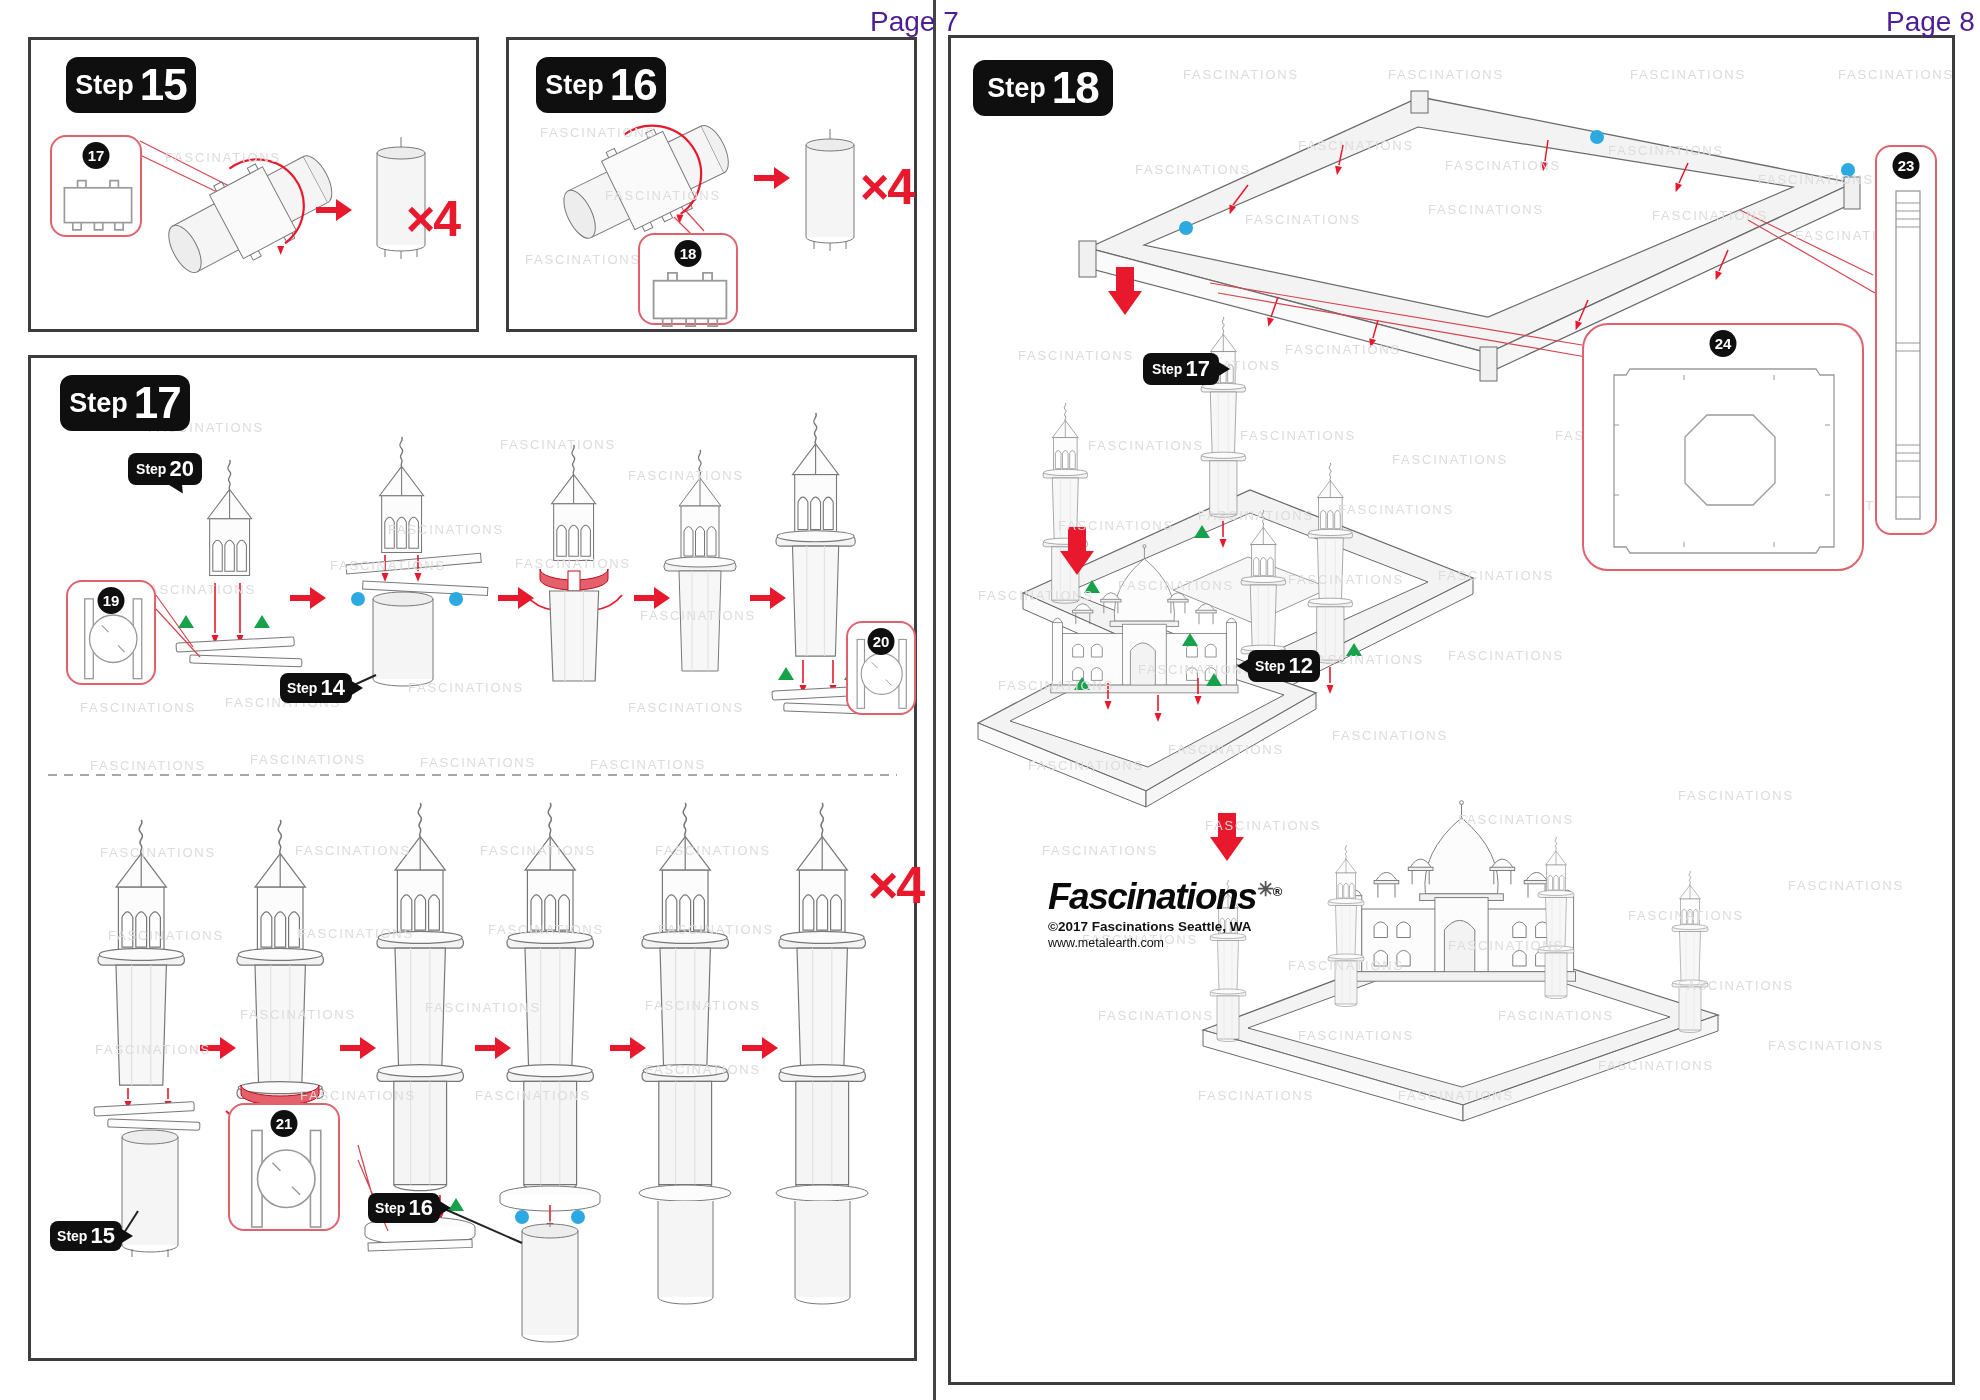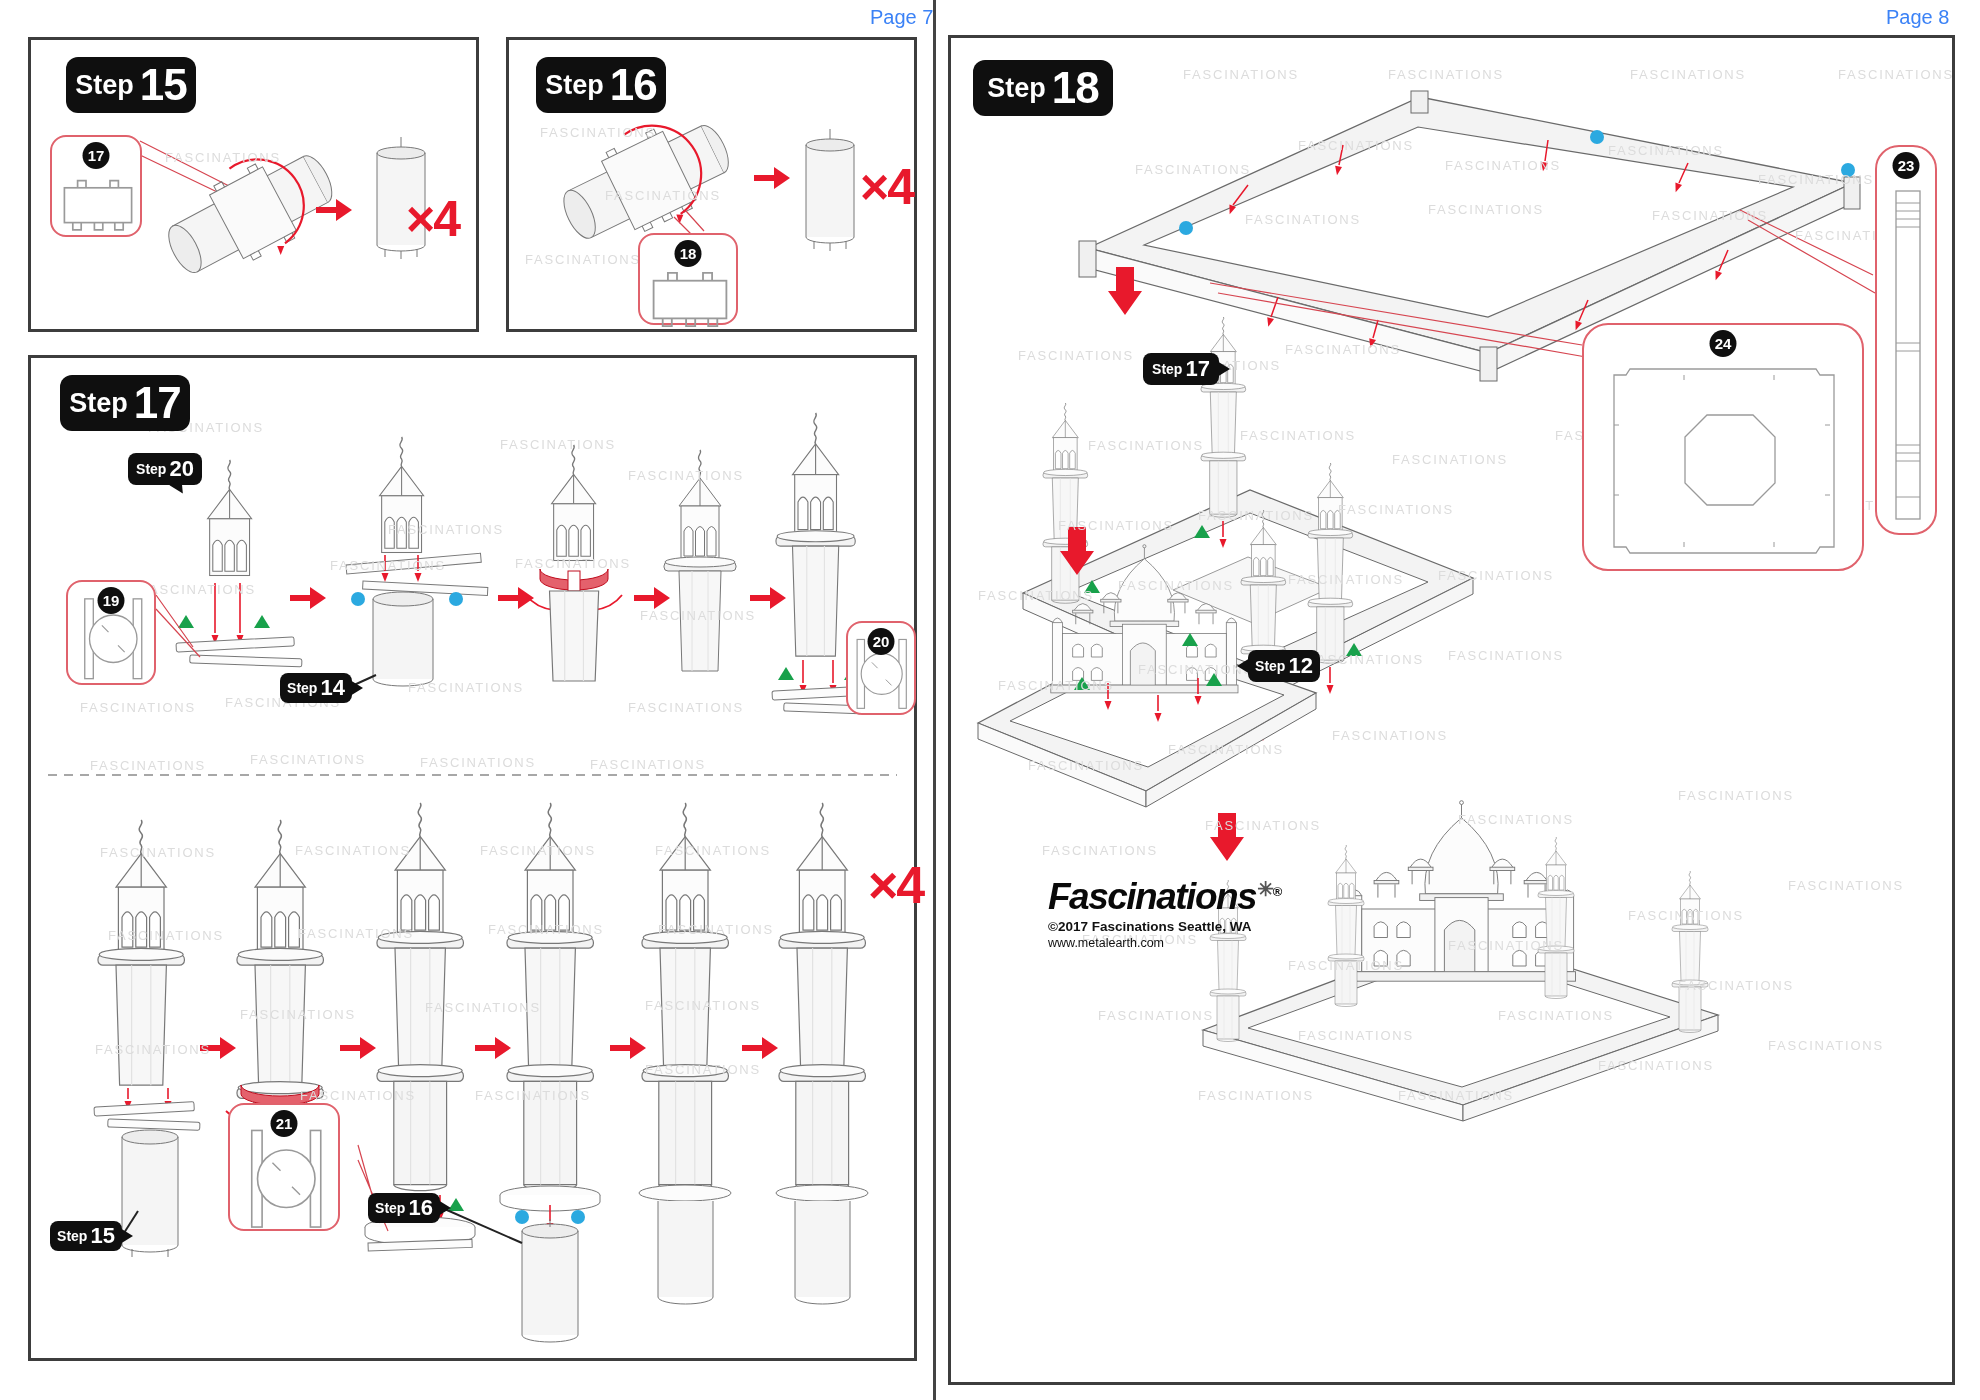--- a/index.html
+++ b/index.html
@@ -1,18 +1,18 @@
 <!DOCTYPE html>
 <html><head>
 <meta charset="utf-8">
 <style>
   html,body{margin:0;padding:0;background:#fff;}
   .canvas{position:relative;width:1980px;height:1400px;background:#fff;overflow:hidden;
           font-family:"Liberation Sans",sans-serif;color:#1a1a1a;}
-  .page-label{position:absolute;font-size:20px;color:#3b82f6;z-index:6;}
+  .page-label{position:absolute;font-size:28px;color:#4c1d95;z-index:6;}
   .divider{position:absolute;left:933px;top:0;width:3px;height:1400px;background:#444;z-index:2;}
   .box{position:absolute;border:3px solid #3d3d3d;background:#fff;box-sizing:border-box;z-index:1;}
   .scene{position:absolute;z-index:2;}
   .sbadge{position:absolute;background:#0f0f0f;color:#fff;display:flex;align-items:center;
           justify-content:center;z-index:6;}
   .sbadge-lg{border-radius:12px;gap:6px;}
   .sbadge-lg .w{font-size:27px;font-weight:bold;}
   .sbadge-lg .n{font-size:44px;font-weight:bold;letter-spacing:-1px;}
   .sbadge-sm{border-radius:8px;gap:3px;}
   .sbadge-sm .w{font-size:14px;font-weight:bold;}
@@ -404,21 +404,21 @@
       <path d="M767 942 a27.5 7 0 0 0 55 0" fill="none" stroke="#787878"></path>
     </g>
   </svg>
 
   <div class="sbadge sbadge-lg" style="left:973px;top:60px;width:140px;height:56px">
     <span class="w">Step</span>
     <span class="n">18</span>
   </div>
 
 
-  <div class="callout" style="left:1875px;top:145px;width:62px;height:390px;border-radius:24px">
+  <div class="callout" style="left:1875px;top:145px;width:62px;height:390px;border-radius:16px">
     <span class="pbadge">23</span>
     <svg width="62" height="390">
       <rect x="19" y="44" width="24" height="328" fill="#fff" stroke="#9a9a9a" stroke-width="1.3"></rect>
       <path d="M19 56 h24 M19 64 h24 M19 72 h24 M19 80 h24" stroke="#9a9a9a"></path>
       <path d="M19 196 h24 M19 204 h24" stroke="#9a9a9a"></path>
       <path d="M19 298 h24 M19 306 h24 M19 314 h24" stroke="#9a9a9a"></path>
       <path d="M19 350 h24" stroke="#9a9a9a"></path>
     </svg>
   </div>
 

